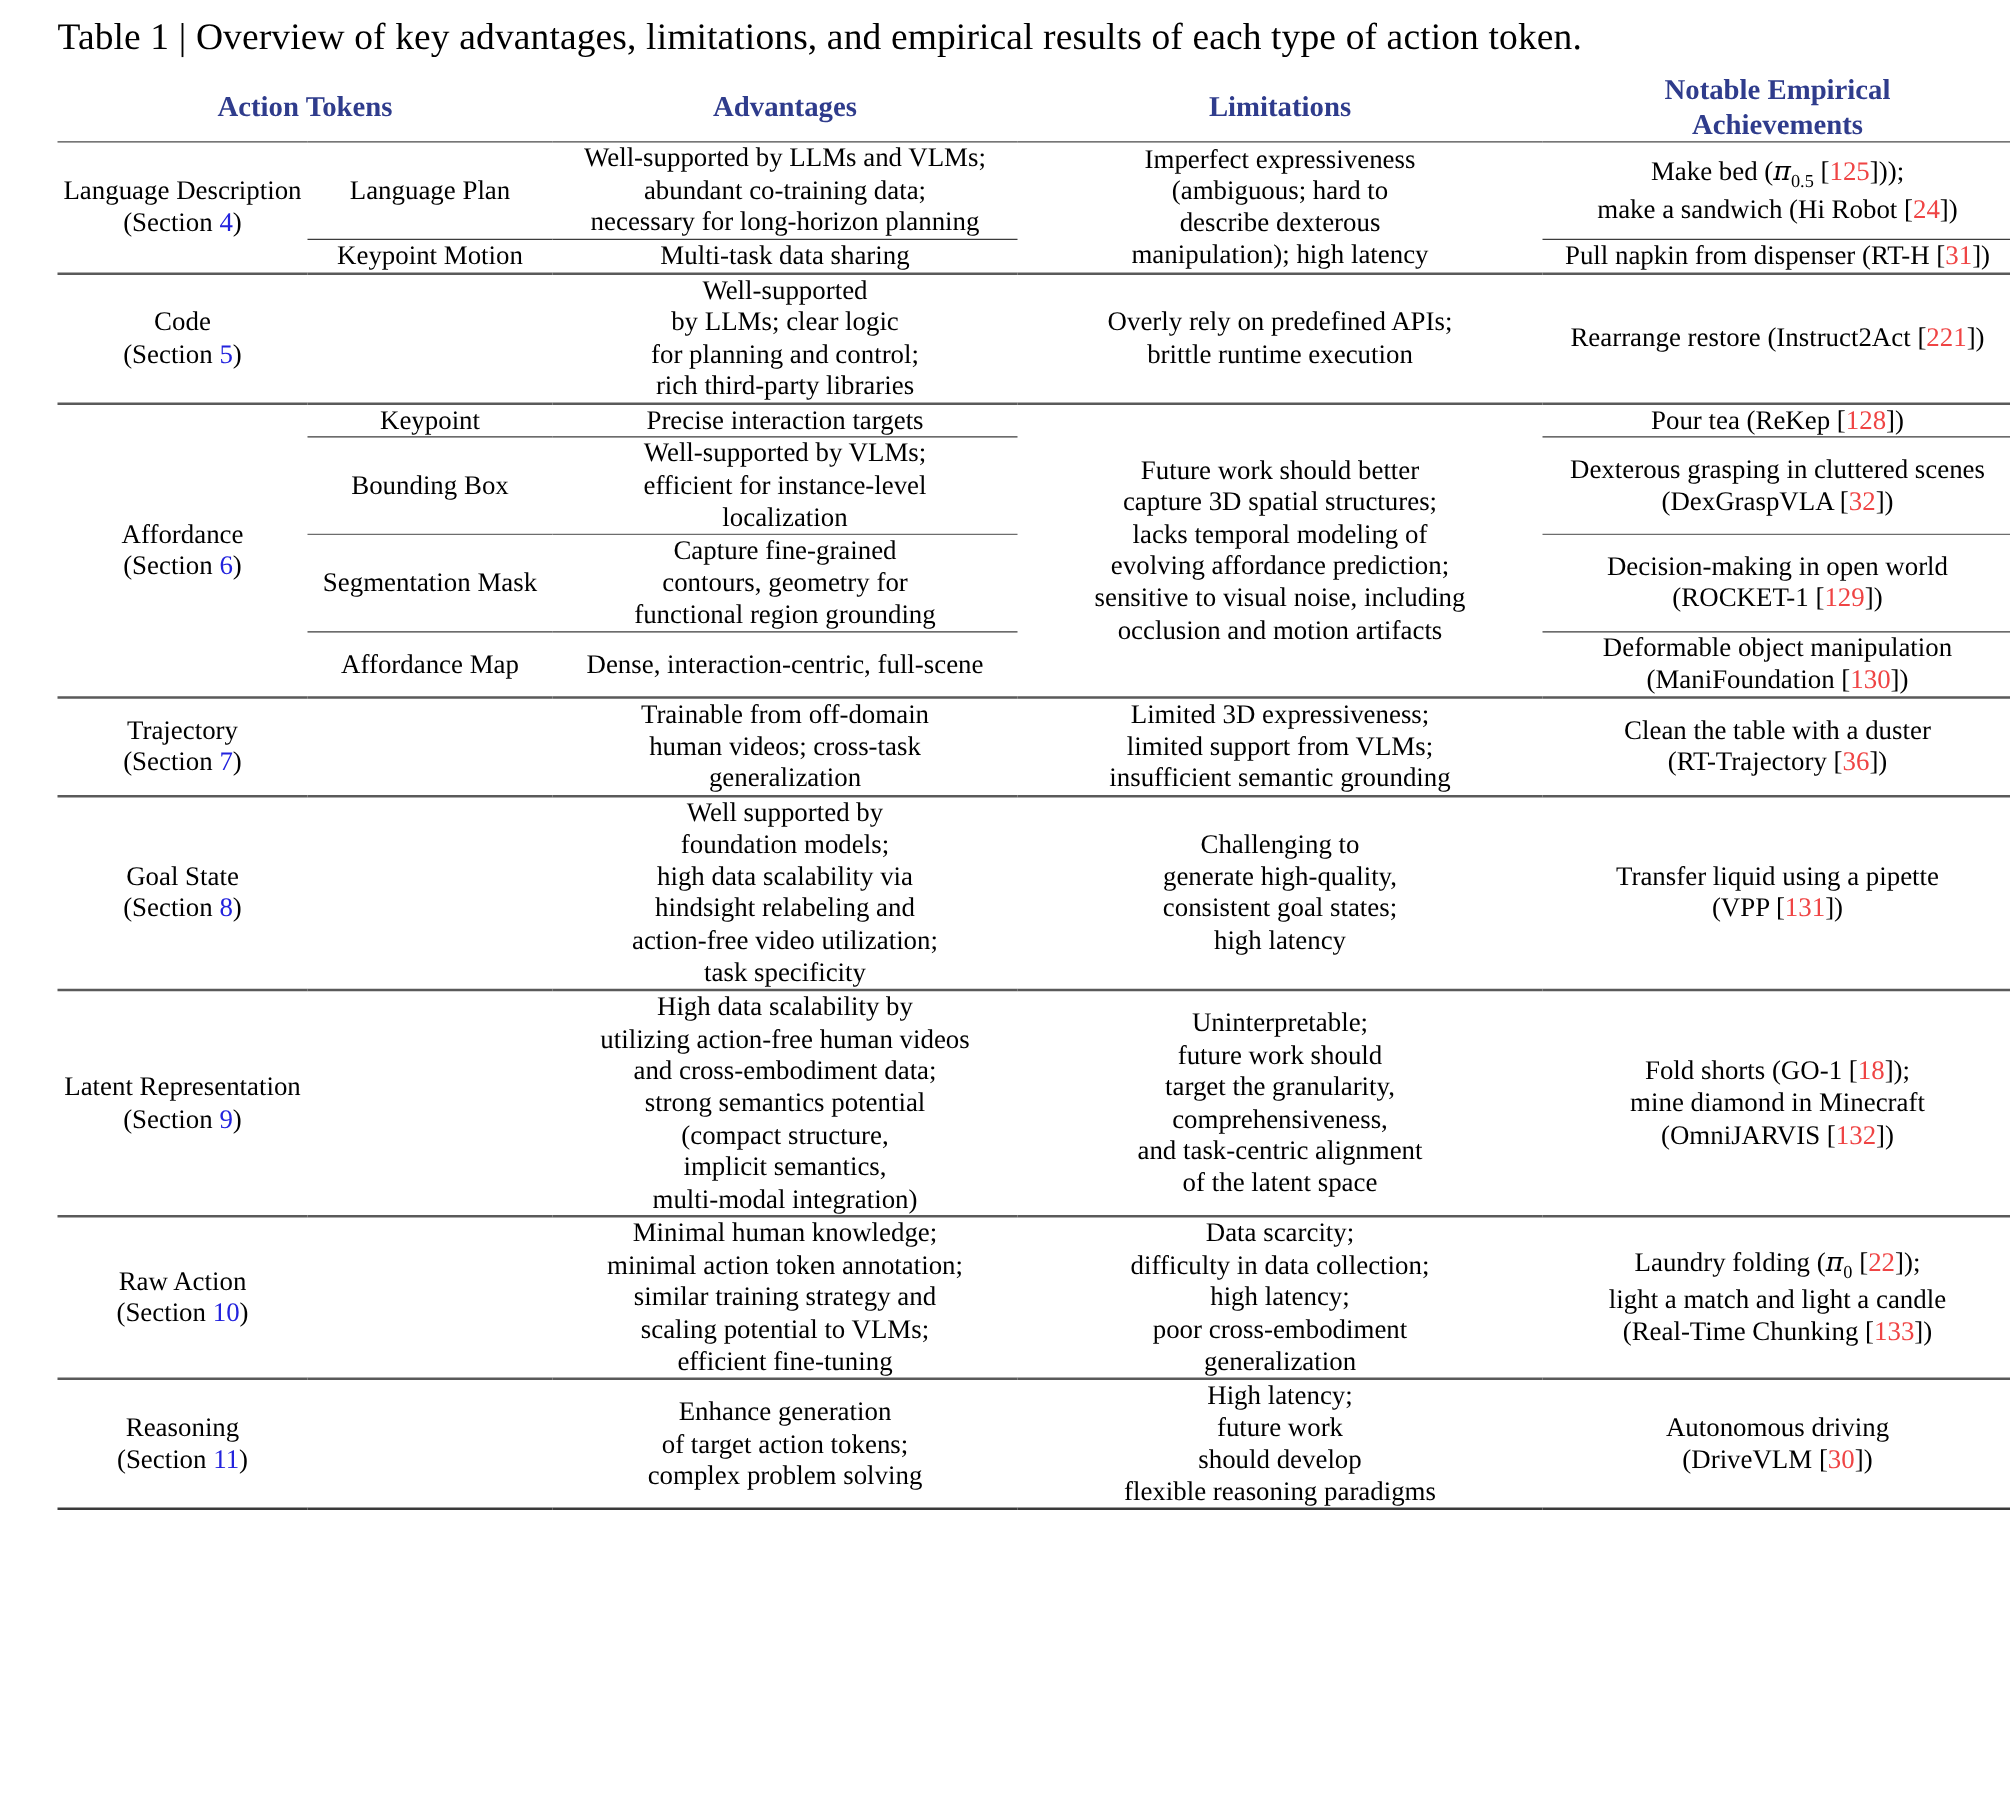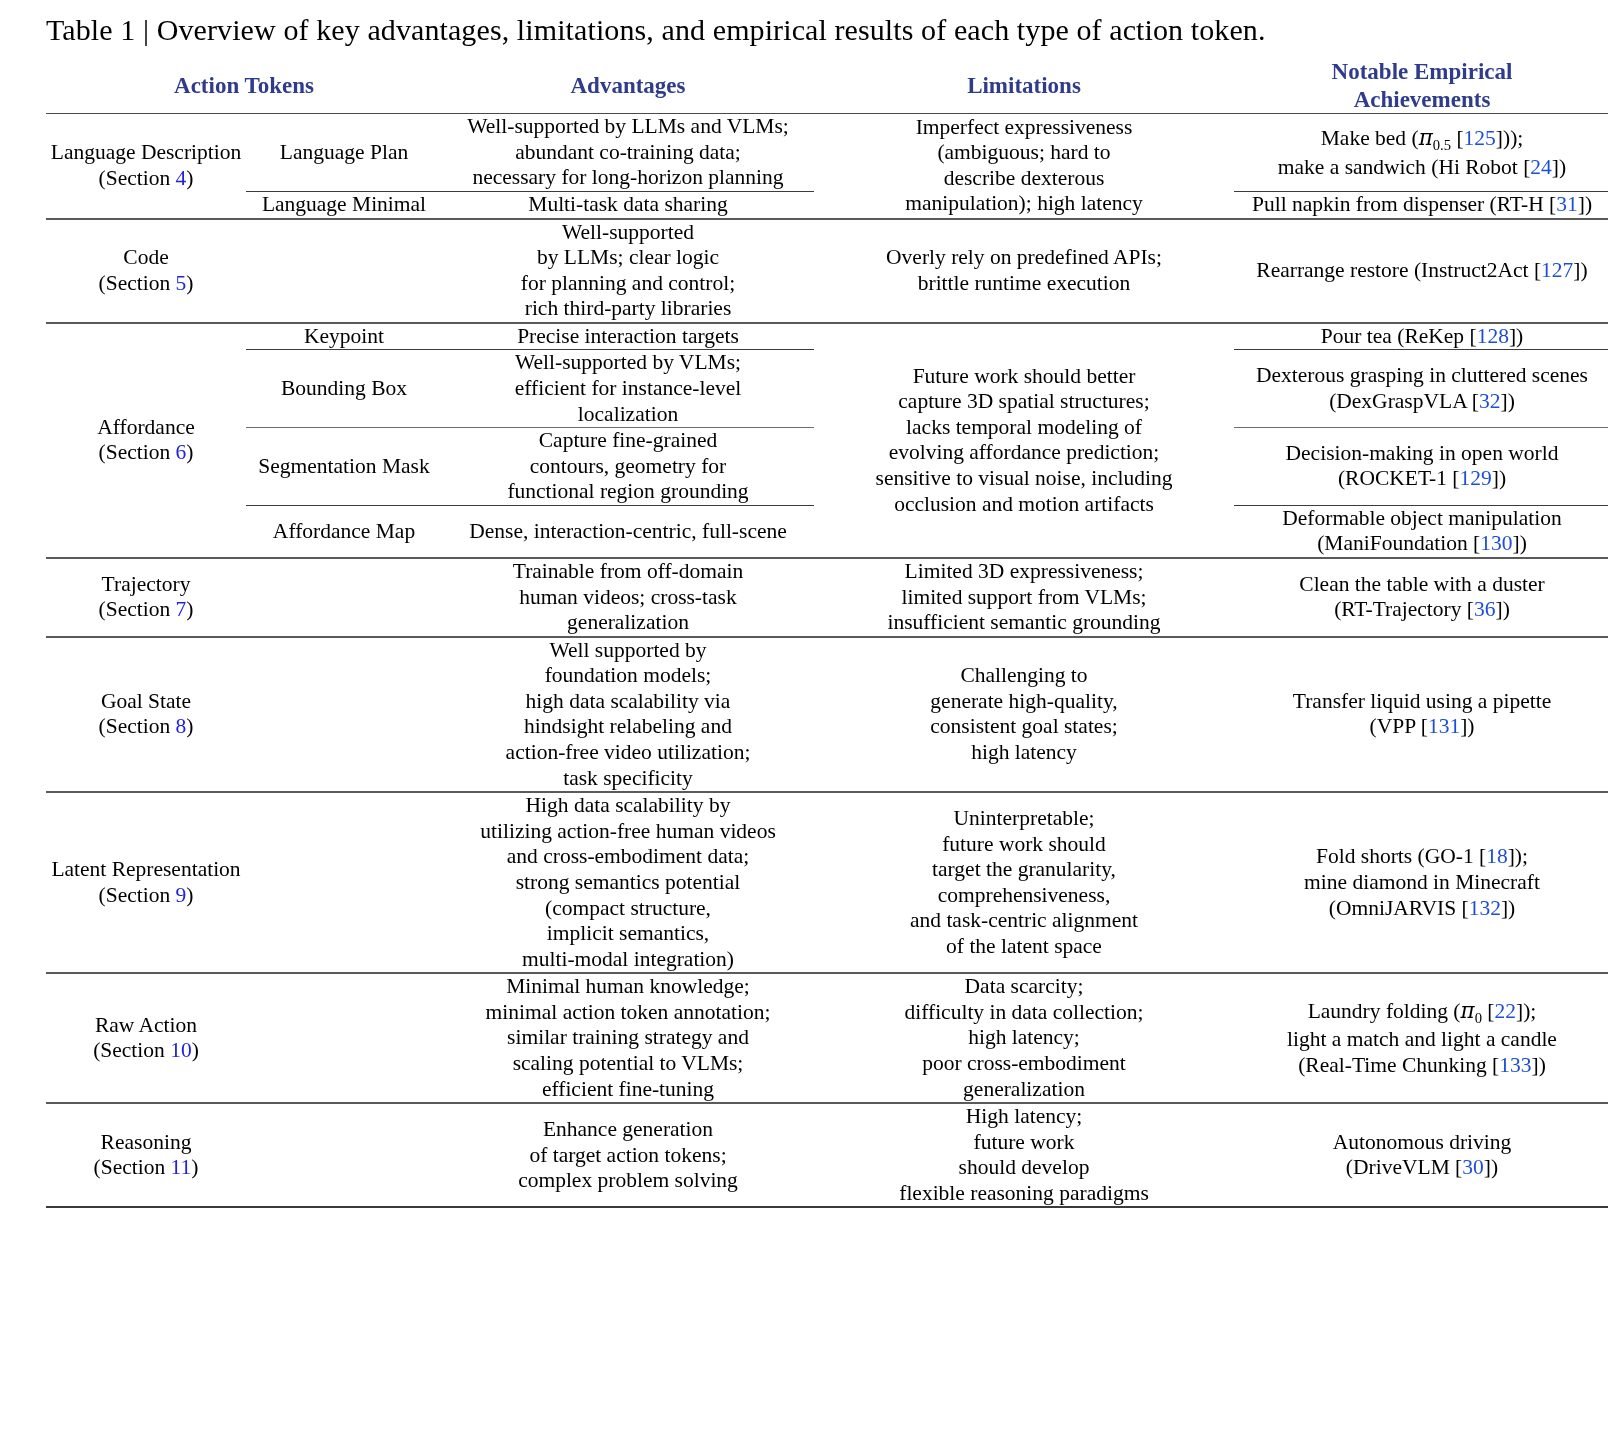--- a/index.html
+++ b/index.html
@@ -70,21 +70,21 @@
   .cellpad-tight {
     padding: 11px 10px;
   }
   
   .subrule {
     border-top: 1.7px solid #3c3c3c;
   }
   .subrule-grey {
     border-top: 1.9px solid #6d6d6d;
   }
-  .cite { color: #1d4ed8; }
+  .cite { color: #ef4444; }
   .sec  { color: #2222dd; }
   sub { font-size: 0.68em; }
   .pi { font-family: "DejaVu Serif", serif; font-style: italic; }
   .lines > span { display: block; }
 </style>
 </head>
 <body>
 
 <div class="page">
 
@@ -127,21 +127,21 @@
           <span>(ambiguous; hard to</span>
           <span>describe dexterous</span>
           <span>manipulation); high latency</span>
         </td>
         <td class="cellpad lines">
           <span>Make bed (<span class="pi">π</span><sub>0.5</sub> [<span class="cite">125</span>]));</span>
           <span>make a sandwich (Hi Robot [<span class="cite">24</span>])</span>
         </td>
       </tr>
       <tr>
-        <td class="cellpad subrule">Language Minimal</td>
+        <td class="cellpad subrule">Keypoint Motion</td>
         <td class="cellpad subrule">Multi-task data sharing</td>
         <td class="cellpad subrule">
           <span>Pull napkin from dispenser (RT-H [<span class="cite">31</span>])</span>
         </td>
       </tr>
 
       <tr class="rule-major">
         <td class="cellpad">
           <span>Code</span><br>
           <span><span>(Section</span>
@@ -152,21 +152,21 @@
           <span>Well-supported</span>
           <span>by LLMs; clear logic</span>
           <span>for planning and control;</span>
           <span>rich third-party libraries</span>
         </td>
         <td class="cellpad lines">
           <span>Overly rely on predefined APIs;</span>
           <span>brittle runtime execution</span>
         </td>
         <td class="cellpad">
-          <span>Rearrange restore (Instruct2Act [<span class="cite">127</span>])</span>
+          <span>Rearrange restore (Instruct2Act [<span class="cite">221</span>])</span>
         </td>
       </tr>
 
       <tr class="rule-major">
         <td class="cellpad" rowspan="4">
           <span>Affordance</span><br>
           <span><span>(Section</span>
             <span class="sec">6</span>)</span>
         </td>
         <td class="cellpad-tight">Keypoint</td>

